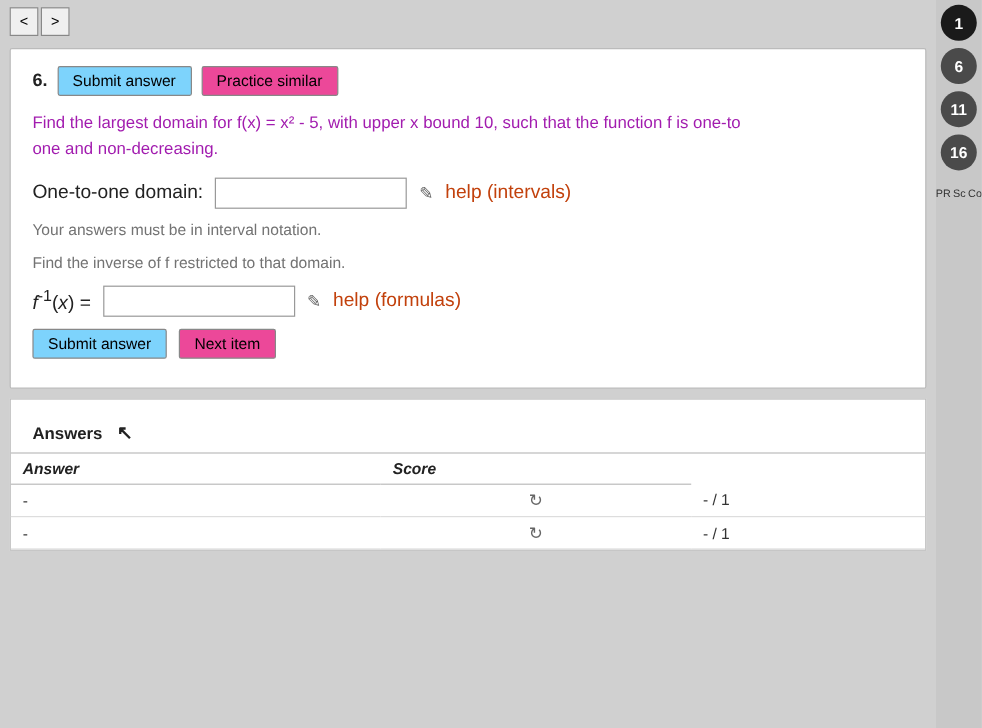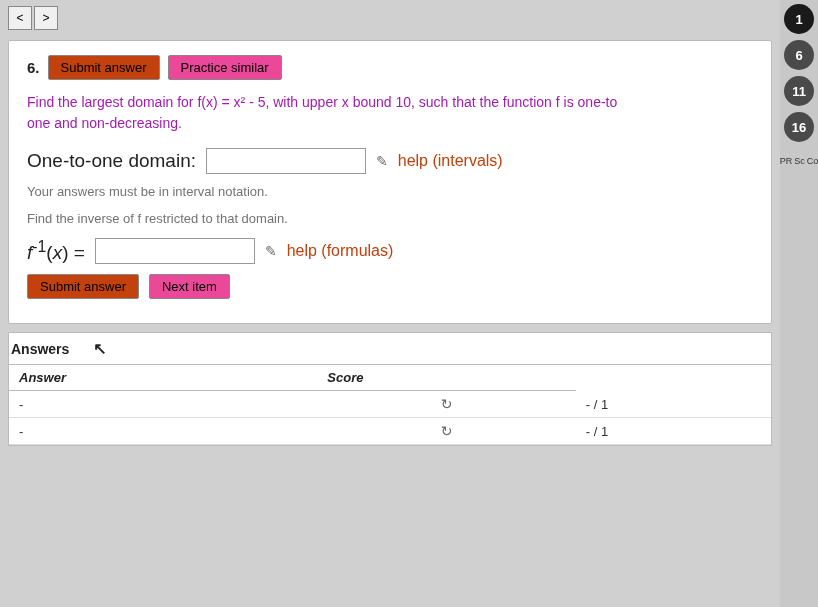--- a/index.html
+++ b/index.html
@@ -70,39 +70,39 @@
     .btn {
       padding: 4px 12px;
       font-size: 13px;
       border: 1px solid #888;
       background: #ec4899;
       cursor: pointer;
       border-radius: 2px;
     }
 
     .btn-primary {
-      background: #c2410c;
+      background: #7dd3fc;
     }
 
     .question-text {
       font-size: 14px;
       color: #a21caf;
       line-height: 1.5;
       margin-bottom: 14px;
     }
 
     .field-row {
       display: flex;
       align-items: center;
       gap: 10px;
       margin-bottom: 10px;
     }
 
     .field-label {
-      font-size: 19px;
+      font-size: 16px;
       color: #222;
     }
 
     .text-input {
       width: 160px;
       height: 26px;
       border: 1px solid #999;
       padding: 2px 6px;
       font-size: 13px;
       background: white;
@@ -146,26 +146,27 @@
 
     .answers-section {
       background: white;
       margin: 0 8px 8px 8px;
       border: 1px solid #bbb;
     }
 
     .answers-header {
       display: flex;
       align-items: center;
-      padding: 6px 2px;
+      padding: 6px 18px;
       font-size: 14px;
       font-weight: bold;
       color: #222;
       border-bottom: 1px solid #bbb;
-      gap: 24px;
+      gap: 12px;
+      margin-top: 12px;
     }
 
     .answers-table {
       width: 100%;
       border-collapse: collapse;
     }
 
     .answers-table th {
       text-align: left;
       font-size: 13px;

